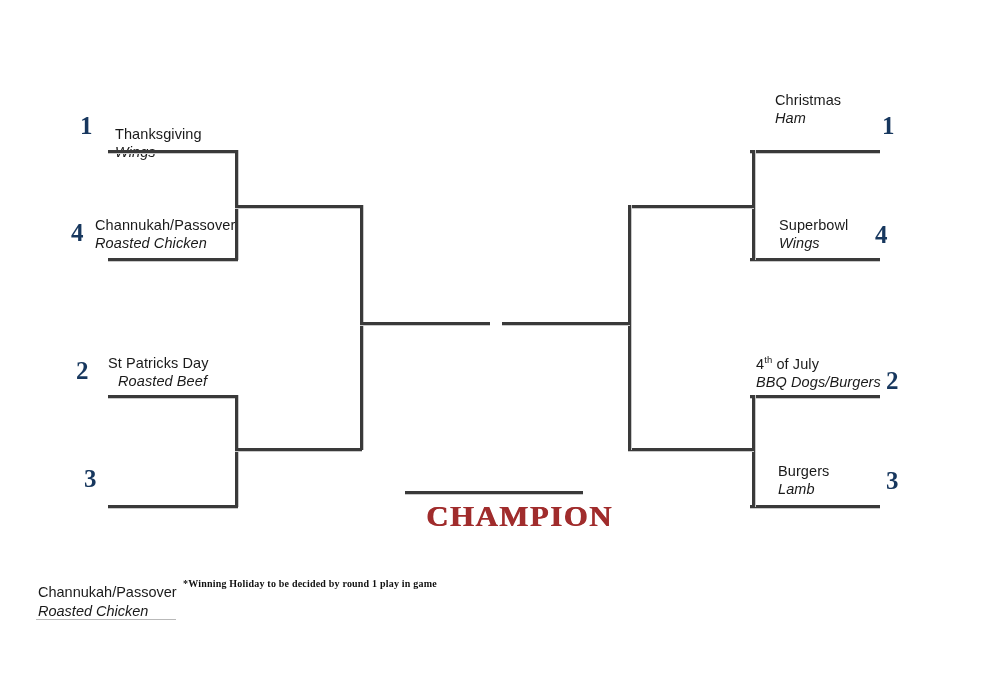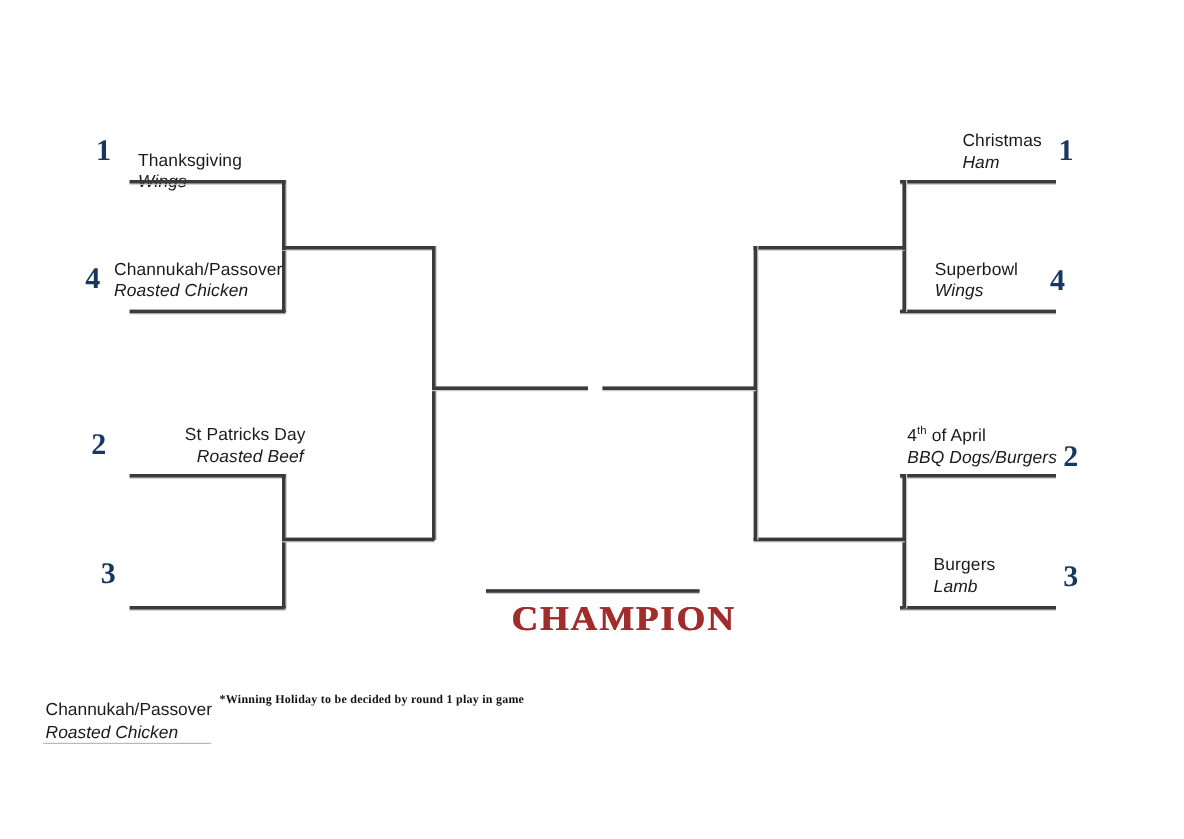--- a/index.html
+++ b/index.html
@@ -128,54 +128,54 @@
   <div class="team align-left" style="left:95px; top:216px;">
     <div class="holiday">Channukah/Passover</div>
     <div class="dish">Roasted Chicken</div>
   </div>
   <div class="hline" style="left:108px; top:258px; width:130px;"></div>
 
   <div class="vline" style="left:235px; top:150px; height:110px;"></div>
   <div class="hline" style="left:235px; top:205px; width:127px;"></div>
 
   <div class="seed" style="left:76px; top:358px;">2</div>
-  <div class="team align-left" style="left:108px; top:354px;margin-left:46px;">
+  <div class="team align-left" style="left:108px; top:354px;">
     <div class="holiday">St Patricks Day</div>
     <div class="dish" style="padding-left:10px;">Roasted Beef</div>
   </div>
   <div class="hline" style="left:108px; top:395px; width:130px;"></div>
 
   <div class="seed" style="left:84px; top:466px;">3</div>
   <div class="hline" style="left:108px; top:505px; width:130px;"></div>
 
   <div class="vline" style="left:235px; top:395px; height:112px;"></div>
   <div class="hline" style="left:235px; top:448px; width:127px;"></div>
 
   <div class="vline" style="left:360px; top:205px; height:245px;"></div>
   <div class="hline" style="left:360px; top:322px; width:130px;"></div>
 
-  <div class="team align-left" style="left:775px; top:109px;margin-left:27px;">
+  <div class="team align-left" style="left:775px; top:91px;">
     <div class="holiday">Christmas</div>
     <div class="dish">Ham</div>
   </div>
   <div class="seed" style="left:882px; top:113px;">1</div>
   <div class="hline" style="left:750px; top:150px; width:130px;"></div>
 
   <div class="team align-left" style="left:779px; top:216px;">
     <div class="holiday">Superbowl</div>
     <div class="dish">Wings</div>
   </div>
   <div class="seed" style="left:875px; top:222px;">4</div>
   <div class="hline" style="left:750px; top:258px; width:130px;"></div>
 
   <div class="vline" style="left:752px; top:150px; height:110px;"></div>
   <div class="hline" style="left:628px; top:205px; width:126px;"></div>
 
   <div class="team align-left" style="left:756px; top:354px;">
-    <div class="holiday"><span>4</span><span class="sup">th</span><span> of April</span></div>
+    <div class="holiday"><span>4</span><span class="sup">th</span><span> of July</span></div>
     <div class="dish">BBQ Dogs/Burgers</div>
   </div>
   <div class="seed" style="left:886px; top:368px;">2</div>
   <div class="hline" style="left:750px; top:395px; width:130px;"></div>
 
   <div class="team align-left" style="left:778px; top:462px;">
     <div class="holiday">Burgers</div>
     <div class="dish">Lamb</div>
   </div>
   <div class="seed" style="left:886px; top:468px;">3</div>

